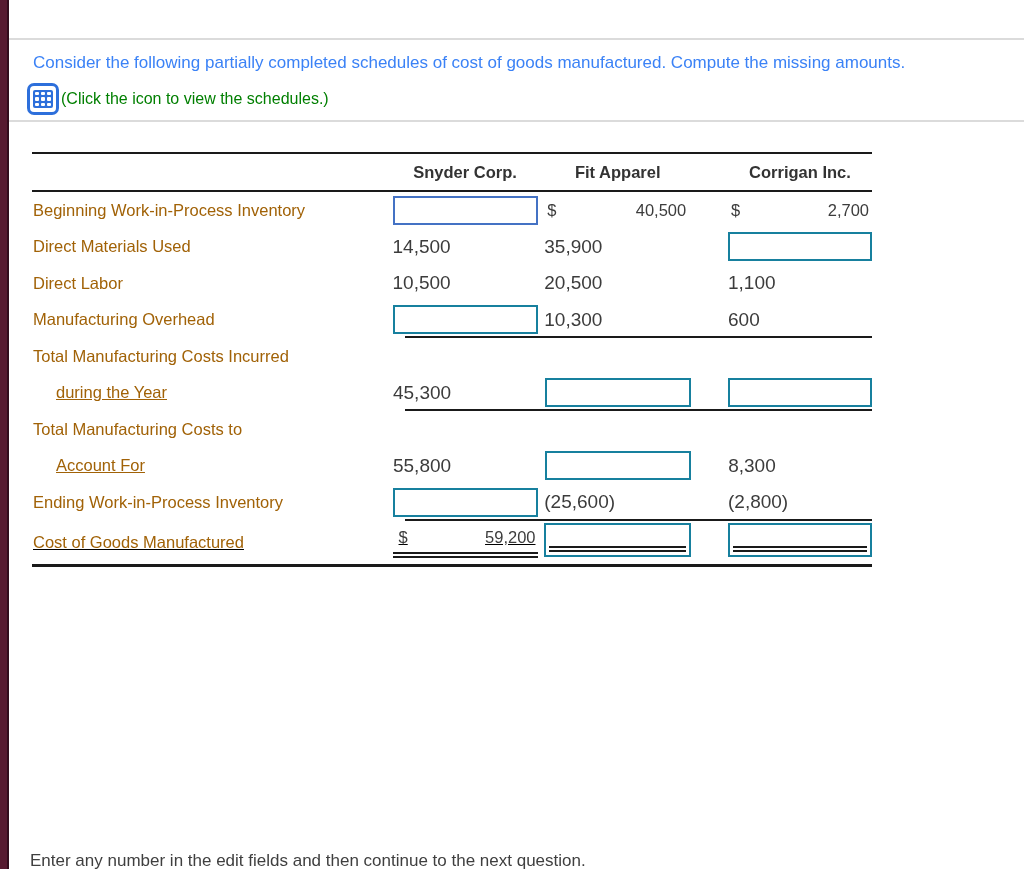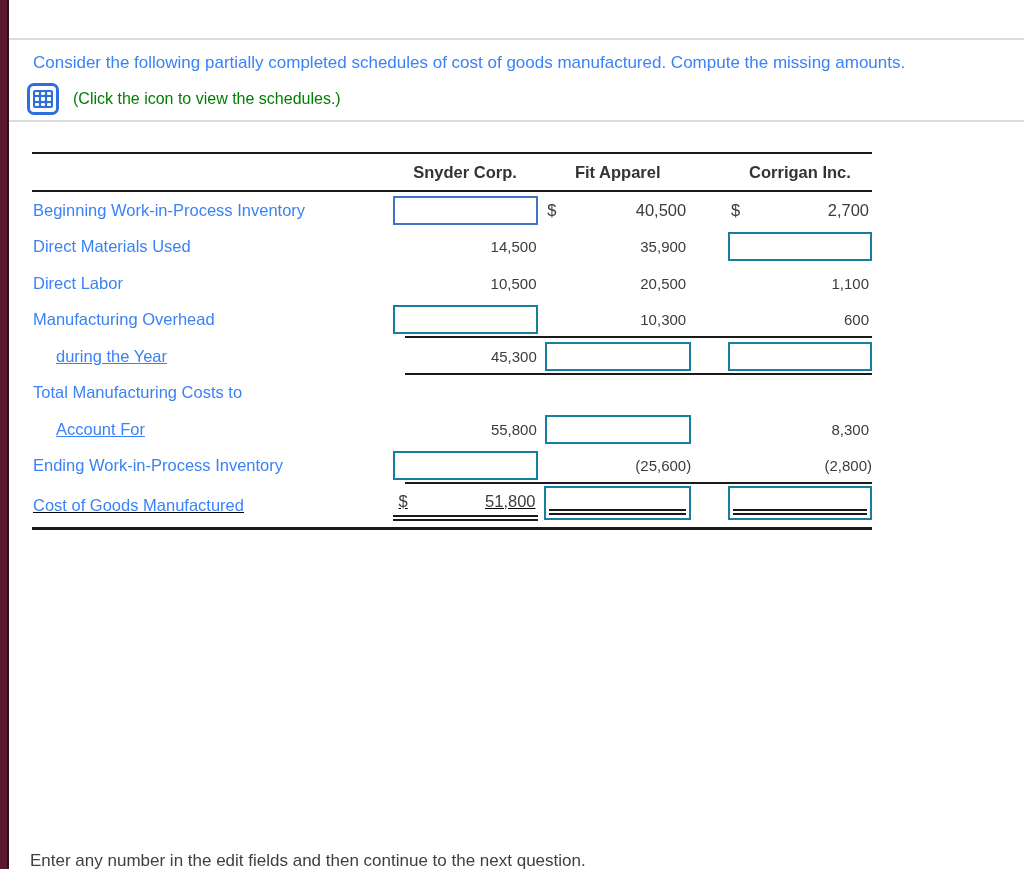--- a/index.html
+++ b/index.html
@@ -5,39 +5,39 @@
   html,body{margin:0;padding:0;}
   body{
     width:1024px;height:869px;overflow:hidden;position:relative;
     background:#ffffff;font-family:"Liberation Sans",sans-serif;
   }
   .side-rail{position:absolute;left:0;top:0;bottom:0;width:7px;background:#571a30;border-right:2px solid #330c1c;}
   .divider{position:absolute;left:9px;right:0;height:2px;background:#dbdbdb;}
   .d1{top:38px}
   .d2{top:120px}
   .question{position:absolute;left:33px;top:53px;font-size:17px;color:#3b82f6;white-space:nowrap;}
-  .icon-row{position:absolute;left:27px;top:83px;display:flex;align-items:center;gap:14px;}
+  .icon-row{position:absolute;left:27px;top:83px;display:flex;align-items:center;gap:2px;}
   .table-icon-btn{width:32px;height:32px;border:3px solid #2d6fdb;border-radius:7px;background:#fff;display:flex;align-items:center;justify-content:center;padding:0;cursor:pointer;box-sizing:border-box;}
   .icon-grid{width:20px;height:18px;background:#2d6fdb;border-radius:2px;display:grid;grid-template-columns:repeat(3,1fr);grid-template-rows:repeat(3,1fr);gap:2px;padding:2px;box-sizing:border-box;}
   .icon-grid span{background:#fff;border-radius:1px;}
   .schedules-link{font-size:16px;color:#007f00;cursor:pointer;white-space:nowrap;}
 
   .sched-table{position:absolute;left:32px;top:152px;width:840px;border-top:2px solid #1a1a1a;border-bottom:3px solid #1a1a1a;}
   .t-head{display:flex;height:36px;border-bottom:2px solid #1a1a1a;}
   .t-head > div{display:flex;align-items:center;justify-content:center;}
   .hcell{font-weight:bold;font-size:16.5px;color:#333;text-align:center;}
   .t-row{display:flex;height:36.5px;position:relative;}
   .t-row.last{height:43px;text-decoration:underline;}
-  .c-label{width:373px;font-size:16.5px;color:#3b82f6;padding-left:1px;box-sizing:border-box;display:flex;align-items:center;}
+  .c-label{width:373px;font-size:16.5px;color:#a16207;padding-left:1px;box-sizing:border-box;display:flex;align-items:center;}
   .c-label.indent{padding-left:24px;text-decoration:underline;}
   .c1{width:150px;height:100%;display:flex;align-items:center;}
   .c2{width:152px;height:100%;display:flex;align-items:center;}
   .c3{width:149px;height:100%;display:flex;align-items:center;margin-left:32px;}
   .g1{width:7px;} .g2{width:5px;}
-  .num-cell{justify-content:flex-end;font-size:15px;color:#3c3c3c;}
+  .num-cell{font-size:19px;color:#3c3c3c;}
   .cur-cell{justify-content:space-between;font-size:16.5px;color:#3c3c3c;}
   .cur-sym{padding-left:3px;}
   .c1 .num{padding-right:1px;} .c2 .num{padding-right:5px;} .c3 .num{padding-right:3px;}
   .num.paren{padding-right:0 !important;}
   .cell-input{width:100%;height:29px;border:2px solid #17809e;box-sizing:border-box;background:#fff;outline:none;font-family:inherit;font-size:16px;color:#333;padding:0 4px;border-radius:0;}
   .cell-input.focused{border-color:#4472c4;}
   .rule{position:absolute;left:373px;right:0;bottom:0;height:2px;background:#1a1a1a;}
   .t-row.last .c1,.t-row.last .c2,.t-row.last .c3{align-items:flex-start;}
   .t-row.last .c-label{align-items:center;}
   .total-cell{width:100%;padding-top:5px;box-sizing:border-box;}
@@ -147,20 +147,28 @@
     <div class="c2 num-cell">
         <span class="num">10,300</span>
       </div>
     <div class="g2"></div>
     <div class="c3 num-cell">
         <span class="num">600</span>
       </div>
     <div class="rule"></div>
   </div>
 
+  <div class="t-row">
+    <div class="c-label">Total Manufacturing Costs Incurred</div>
+    <div class="c1"></div>
+      <div class="g1"></div>
+    <div class="c2"></div>
+      <div class="g2"></div>
+    <div class="c3"></div>
+  </div>
 
   <div class="t-row">
     <div class="c-label indent">during the Year</div>
     <div class="c1 num-cell">
         <span class="num">45,300</span>
       </div>
     <div class="g1"></div>
     <div class="c2">
         <input class="cell-input" style="">
       </div>
@@ -210,21 +218,21 @@
       </div>
     <div class="rule"></div>
   </div>
 
   <div class="t-row last">
     <div class="c-label">Cost of Goods Manufactured</div>
     <div class="c1">
       <div class="total-cell">
         <div class="total-line">
           <span class="cur-sym">$</span>
-          <span class="num">51,800</span>
+          <span class="num">59,200</span>
         </div>
         <div class="dbl-rule"></div>
       </div>
     </div>
     <div class="g1"></div>
     <div class="c2">
       <div class="input-box last">
         <input class="bare-input" style="">
         <div class="dbl-inner"></div>
       </div>

